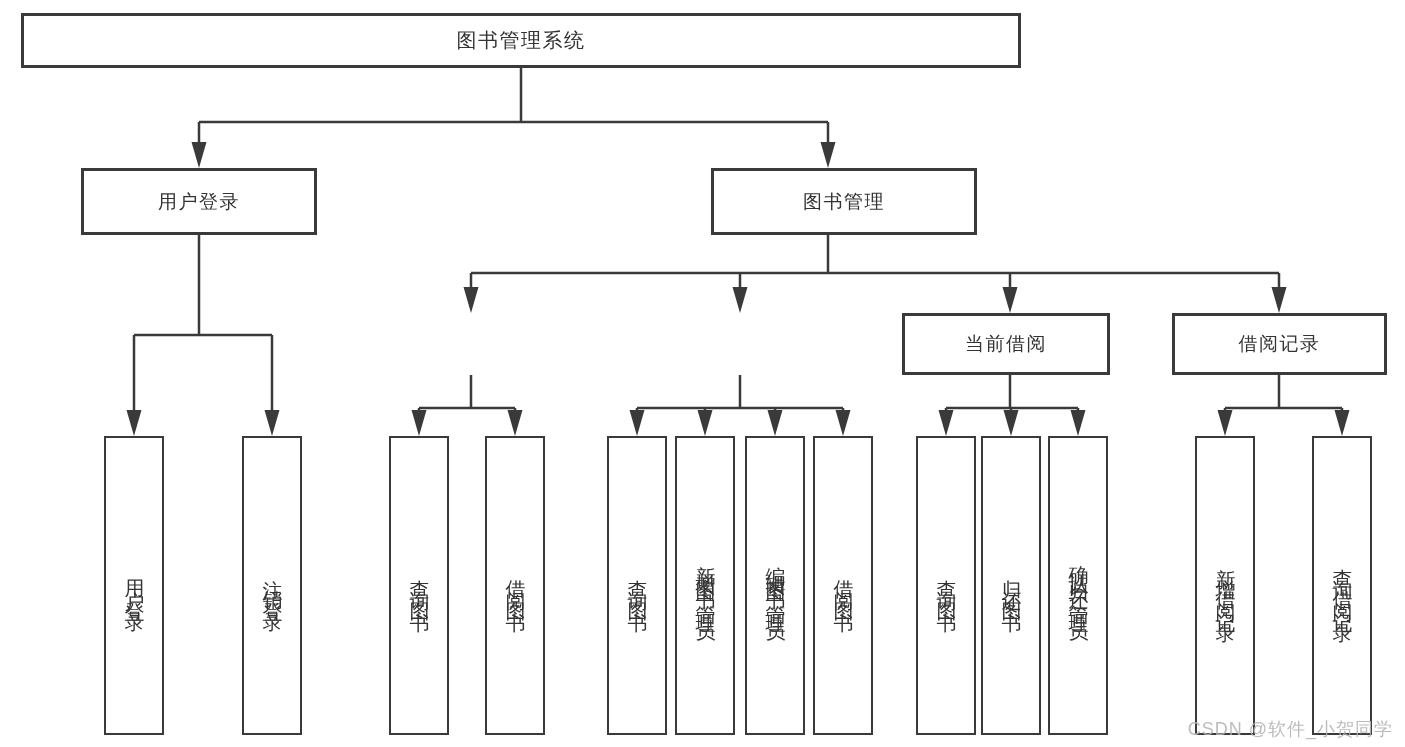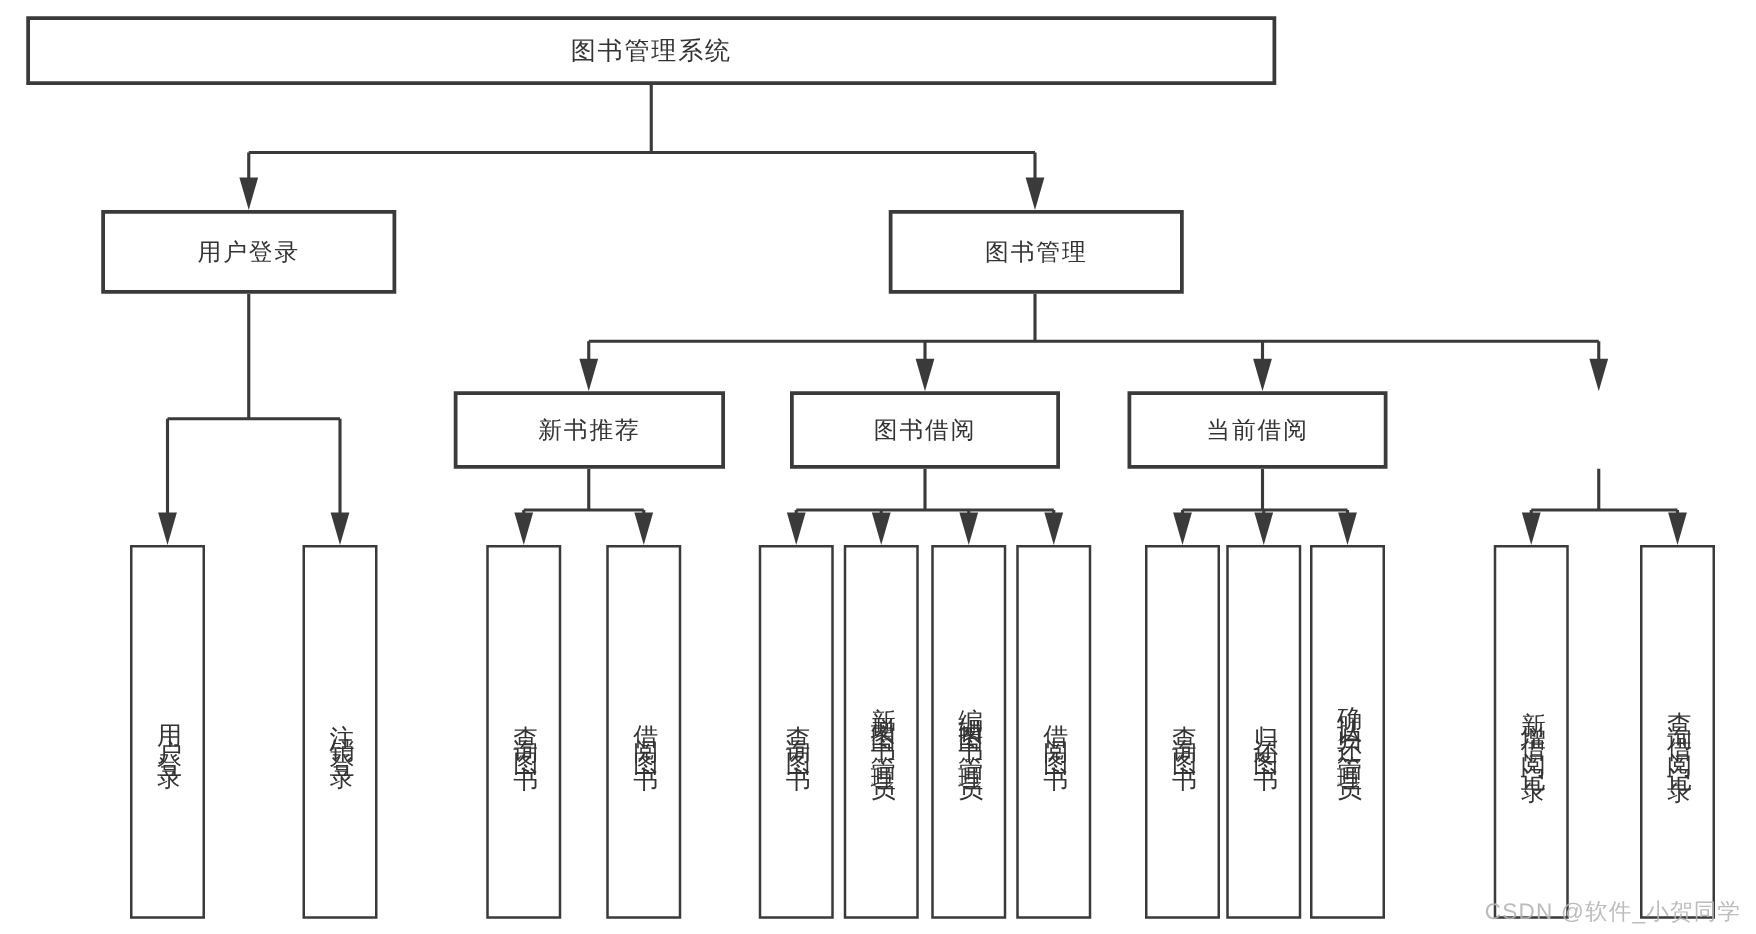--- a/index.html
+++ b/index.html
@@ -70,25 +70,24 @@
       <polygon points="1003.5,410 1018.5,410 1011,436"></polygon>
       <polygon points="1070.5,410 1085.5,410 1078,436"></polygon>
       <polygon points="1217.5,410 1232.5,410 1225,436"></polygon>
       <polygon points="1334.5,410 1349.5,410 1342,436"></polygon>
     </g>
   </svg>
 
   <div class="box h root" style="left:21px; top:13px; width:1000px; height:55px;">图书管理系统</div>
 
   <div class="box h" style="left:81px; top:168px; width:236px; height:67px;">用户登录</div>
-  <div class="box h" style="left:711px; top:168px; width:236px; height:67px;">图书管理</div>
+  <div class="box h" style="left:711px; top:168px; width:266px; height:67px;">图书管理</div>
 
-  <div class="box h" style="left:363px; top:313px; width:217px; height:62px;">新书推荐</div>
-  <div class="box h" style="left:632px; top:313px; width:216px; height:62px;">图书借阅</div>
   <div class="box h" style="left:902px; top:313px; width:208px; height:62px;">当前借阅</div>
+  <div class="box h" style="left:1172px; top:313px; width:215px; height:62px;">借阅记录</div>
 
   <div class="box v" style="left:104px; top:436px; width:60px; height:299px;">用户登录</div>
   <div class="box v" style="left:242px; top:436px; width:60px; height:299px;">注销登录</div>
 
   <div class="box v" style="left:389px; top:436px; width:60px; height:299px;">查询图书</div>
   <div class="box v" style="left:485px; top:436px; width:60px; height:299px;">借阅图书</div>
 
   <div class="box v" style="left:607px; top:436px; width:60px; height:299px;">查询图书</div>
   <div class="box v" style="left:675px; top:436px; width:60px; height:299px; letter-spacing:8px;">新增图书（管理员）</div>
   <div class="box v" style="left:745px; top:436px; width:60px; height:299px; letter-spacing:8px;">编辑图书（管理员）</div>

